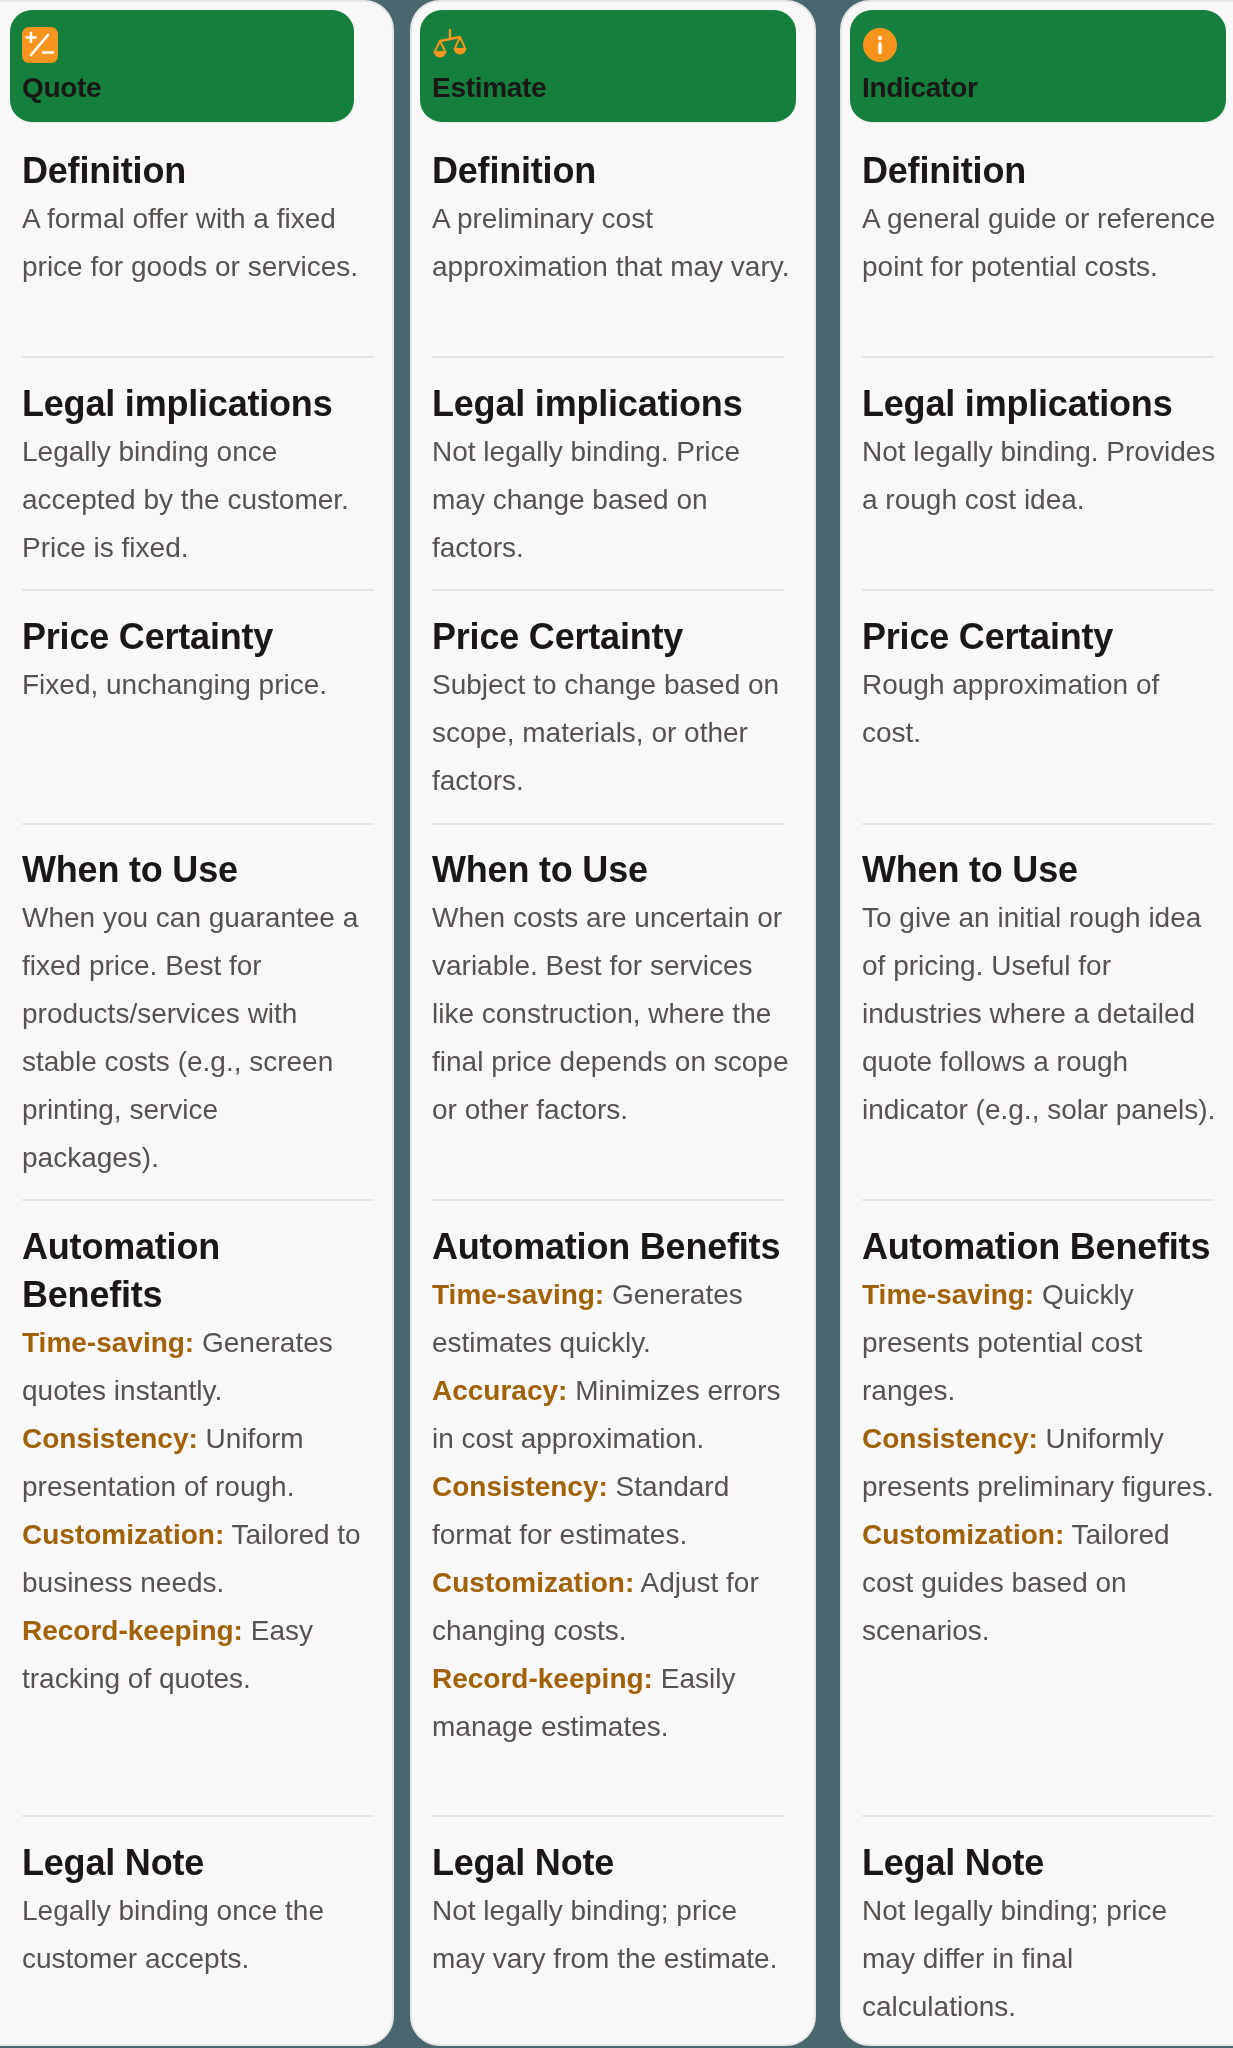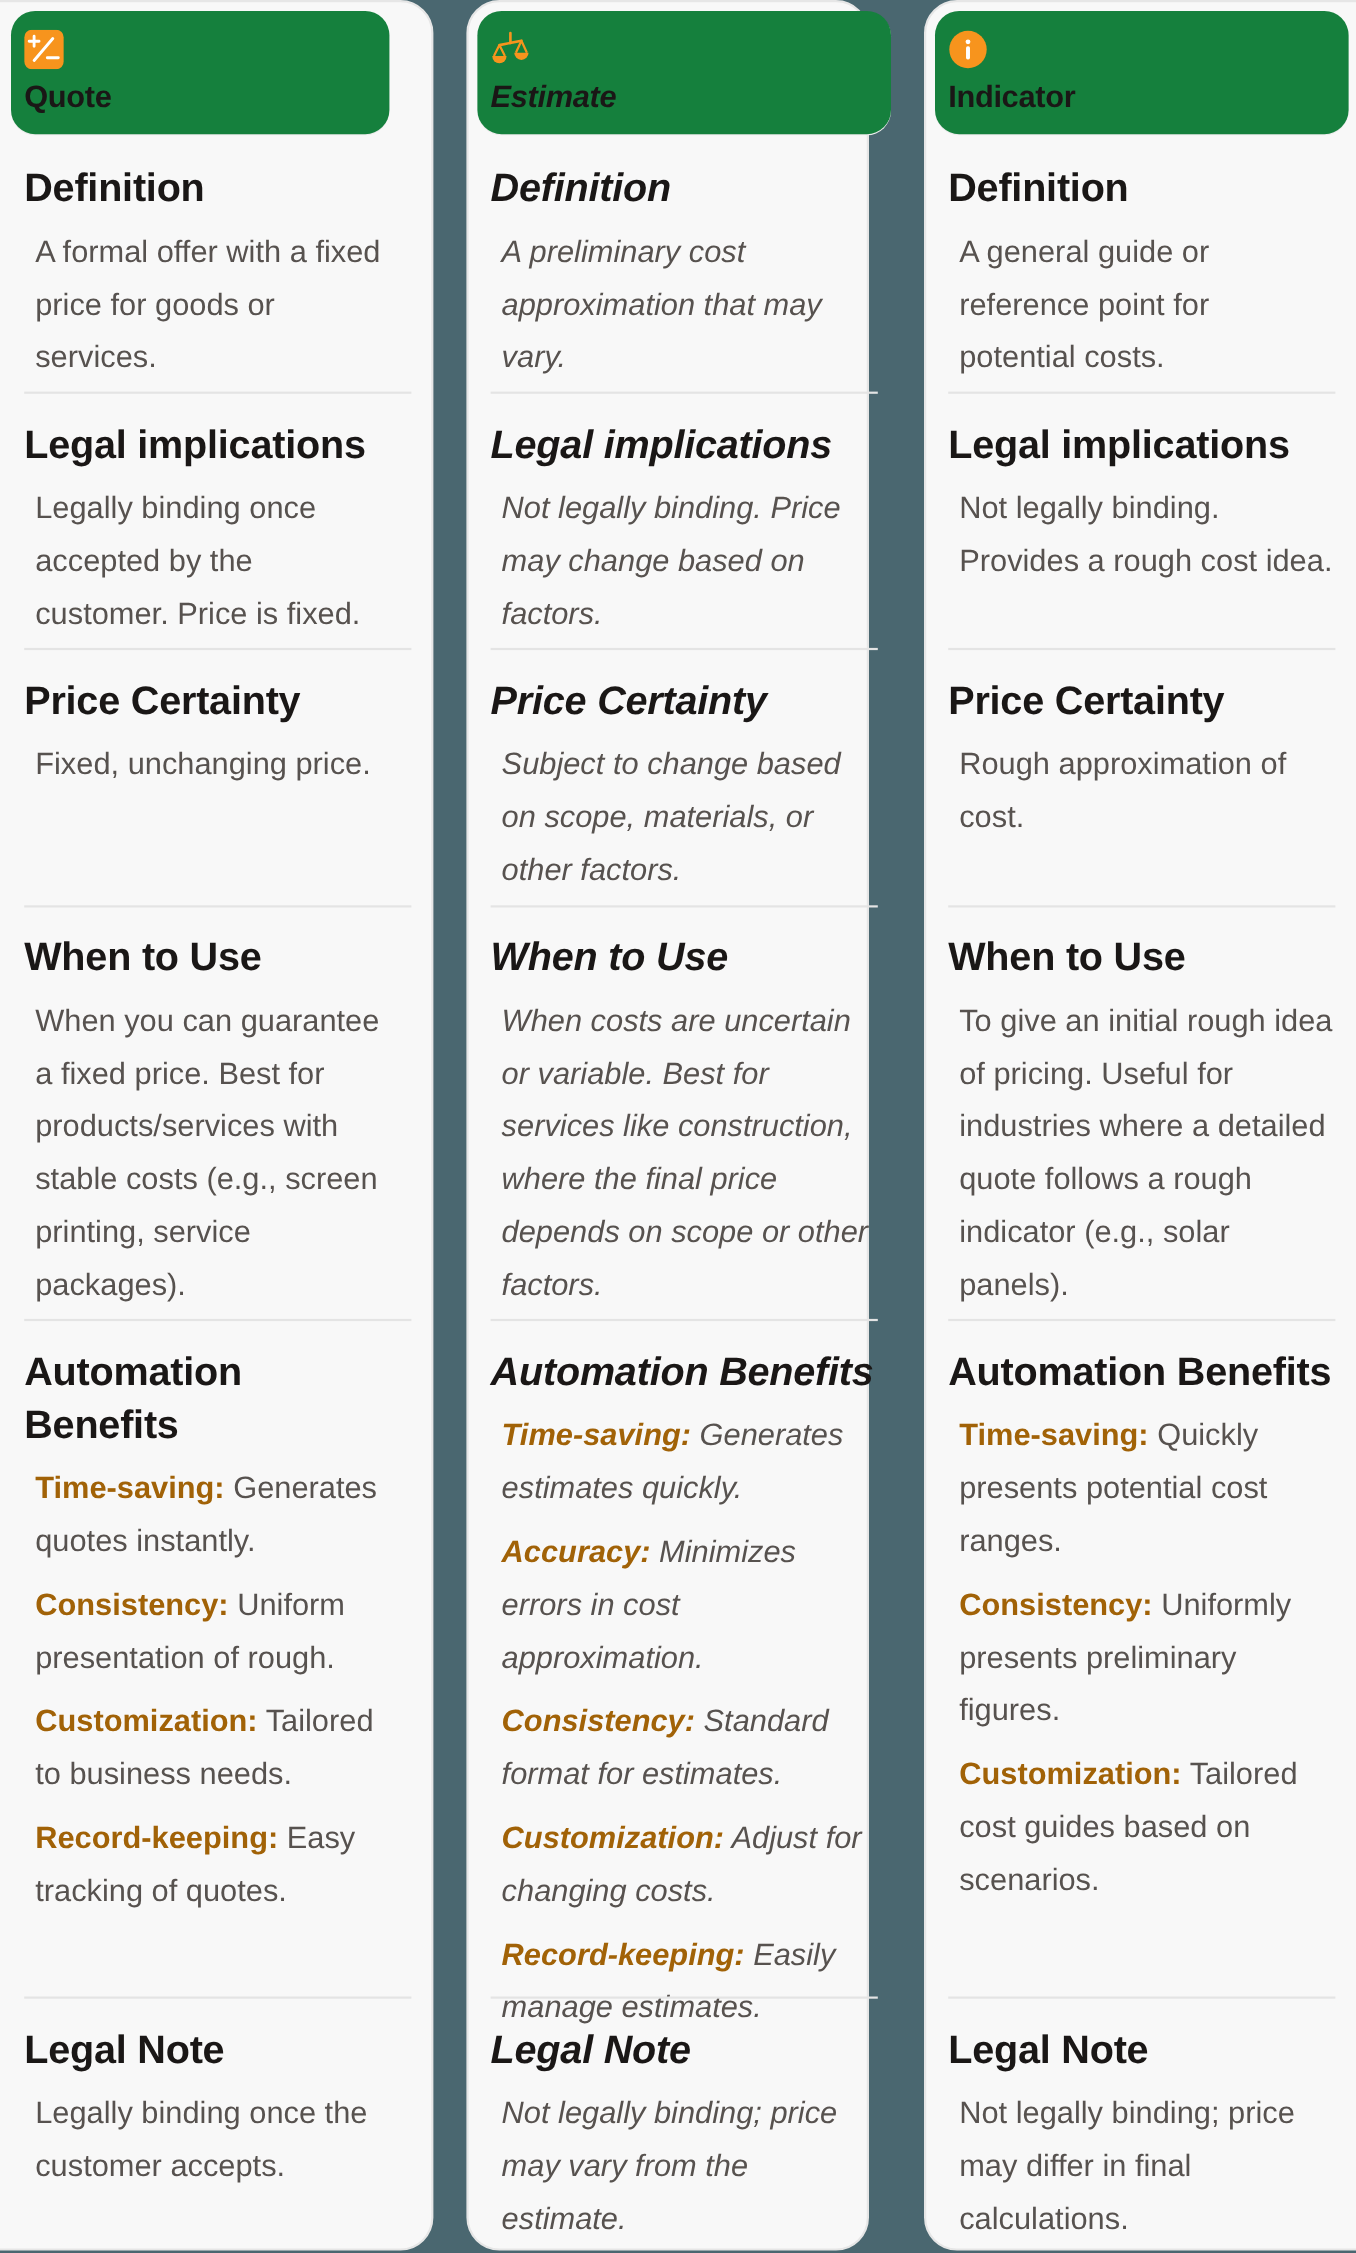--- a/index.html
+++ b/index.html
@@ -10,21 +10,21 @@
     position:relative;
   }
   .col {
     position:absolute; top:0; height:2046px;
     background:#f8f8f8;
     border:2px solid #e6e6e6;
     border-radius:30px;
     box-sizing:border-box;
   }
   .col.c1 { left:-30px; width:424px; }
-  .col.c2 { left:424px; width:366px;font-style:italic; }
+  .col.c2 { left:410px; width:406px; }
   .col.c3 { left:840px; width:424px; }
   .head {
     position:absolute; top:8px; height:112px;
     background:#15803d;
     border-radius:22px;
     box-shadow:0 1px 0 #ececec;
   }
   .c1 .head { left:38px; width:344px; }
   .c2 .head { left:8px; width:376px; }
   .c3 .head { left:8px; width:376px; }
@@ -41,21 +41,21 @@
     position:absolute;
     font-size:28px; line-height:48px; color:#57524f;
   }
   .c1 .sec { left:50px; width:340px; }
   .c2 .sec { left:20px; width:360px; }
   .c3 .sec { left:20px; width:360px; }
   .sec h3 {
     margin:0; font-size:36px; line-height:48px;
     font-weight:bold; color:#1a1716; letter-spacing:-0.2px;
   }
-  .sec p { margin:10px; }
+  .sec p { margin:0; }
   .sec b { color:#a16207; }
   .sep {
     position:absolute; height:2px; background:#e4e4e4;
   }
   .c1 .sep { left:50px; width:352px; }
   .c2 .sep { left:20px; width:352px; }
   .c3 .sep { left:20px; width:352px; }
 </style>
 </head>
 <body>

